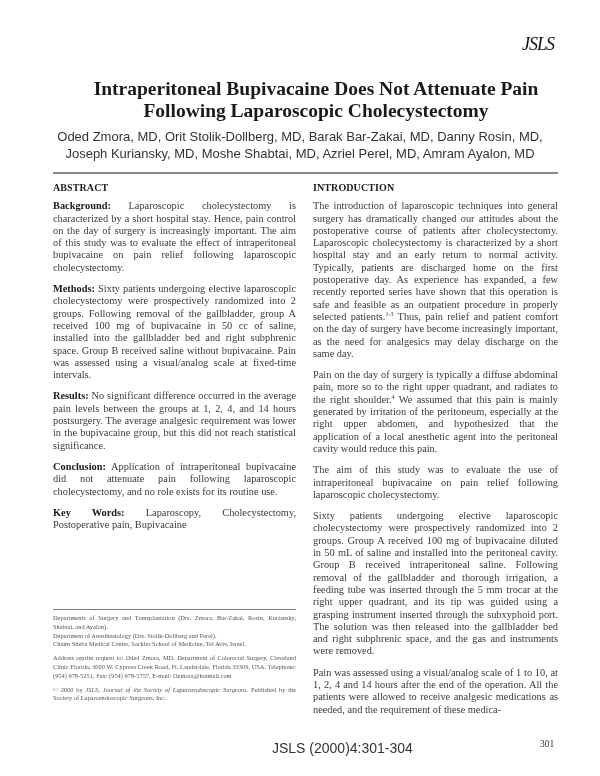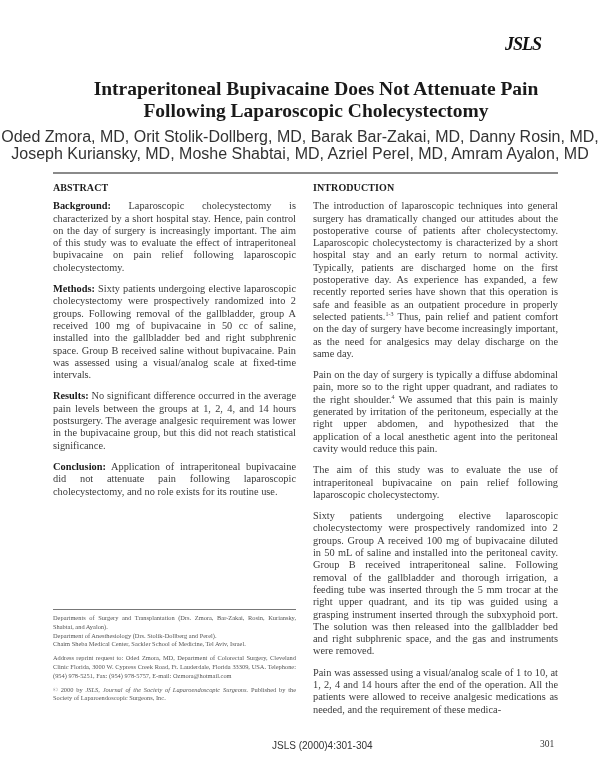--- a/index.html
+++ b/index.html
@@ -10,25 +10,25 @@
     body {
       width: 600px;
       height: 776px;
       position: relative;
       overflow: hidden;
       font-family: "Liberation Serif", "DejaVu Serif", serif;
       color: #2a2a2a;
     }
     .journal-logo {
       position: absolute;
-      right: 59px;
+      right: 46px;
       top: 34px;
       font-family: "Liberation Serif", serif;
       font-style: italic;
-      font-weight: bold;
+      font-weight: normal;
       font-size: 18px;
       letter-spacing: -1px;
       color: #111;
     }
     .title {
       position: absolute;
       left: 16px;
       width: 600px;
       top: 78px;
       text-align: center;
@@ -38,21 +38,21 @@
       line-height: 22px;
       color: #1a1a1a;
     }
     .authors {
       position: absolute;
       left: 0;
       width: 600px;
       top: 128px;
       text-align: center;
       font-family: "Liberation Sans", sans-serif;
-      font-size: 16px;
+      font-size: 13px;
       line-height: 17px;
       color: #333;
     }
     .top-rule {
       position: absolute;
       left: 53px;
       width: 505px;
       top: 172px;
       height: 2px;
       background: #8a8a8a;
@@ -104,21 +104,21 @@
       text-align: justify;
     }
     .footnotes p { margin: 0; }
     .footnotes .block { margin-bottom: 5px; }
     .footnotes em { font-style: italic; }
     .running-footer {
       position: absolute;
       left: 272px;
       top: 740px;
       font-family: "Liberation Sans", sans-serif;
-      font-size: 10px;
+      font-size: 14px;
       color: #333;
     }
     .page-number {
       position: absolute;
       left: 540px;
       top: 739px;
       font-size: 9.5px;
       color: #333;
     }
   </style>
@@ -151,20 +151,23 @@
   </p>
 
   <p class="para">
     <span class="label">Results:</span><span> No significant difference occurred in the average pain levels between the groups at 1, 2, 4, and 14 hours postsurgery.  The average analgesic requirement was lower in the bupivacaine group, but this did not reach statistical significance.</span>
   </p>
 
   <p class="para">
     <span class="label">Conclusion:</span><span> Application of intraperitoneal bupivacaine did not attenuate pain following laparoscopic cholecystectomy, and no role exists for its routine use.</span>
   </p>
 
+  <p class="para">
+    <span class="label">Key Words:</span><span> Laparoscopy, Cholecystectomy, Postoperative pain, Bupivacaine</span>
+  </p>
 </div>
 
 <div class="footnote-rule"></div>
 
 <div class="footnotes">
   <div class="block">
     <p>Departments of Surgery and Transplantation (Drs. Zmora, Bar-Zakai, Rosin, Kuriansky, Shabtai, and Ayalon).</p>
     <p>Department of Anesthesiology (Drs. Stolik-Dollberg and Perel).</p>
     <p>Chaim Sheba Medical Center, Sackler School of Medicine, Tel Aviv, Israel.</p>
   </div>

